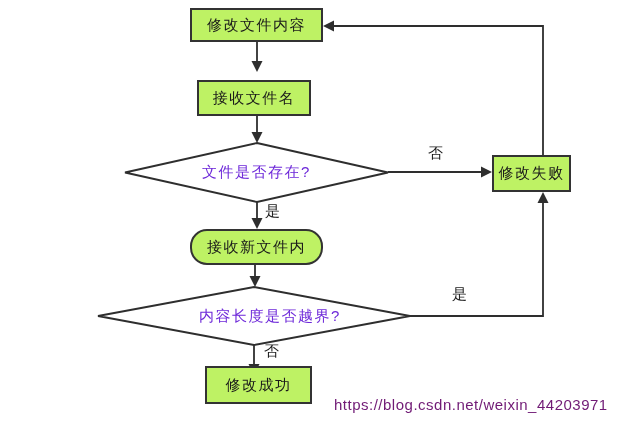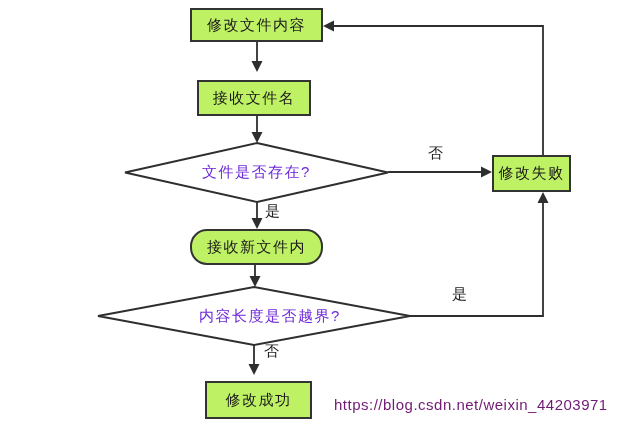--- a/index.html
+++ b/index.html
@@ -56,21 +56,21 @@
     top: 396px;
     font-size: 15px;
     color: #701a75;
     letter-spacing: 0.5px;
     white-space: nowrap;
   }
   
   #n-start    { left: 190px; top: 8px;   width: 133px; height: 34px; }
   #n-filename { left: 197px; top: 72px;  width: 114px; height: 36px; margin-top: 8px; }
   #n-newcont  { left: 190px; top: 229px; width: 133px; height: 36px; border-radius: 17px; }
-  #n-success  { left: 205px; top: 381px; width: 107px; height: 38px; }
+  #n-success  { left: 205px; top: 366px; width: 107px; height: 38px; }
   #n-fail     { left: 492px; top: 155px; width: 79px; height: 37px; }
   #t-exists   { left: 125px; top: 143px; width: 263px; height: 59px; }
   #t-overflow { left: 114px;  top: 287px; width: 312px; height: 58px; }
   #l-exists-no   { left: 428px; top: 144px; }
   #l-exists-yes  { left: 265px; top: 202px; }
   #l-overflow-yes{ left: 452px; top: 285px; }
   #l-overflow-no { left: 264px; top: 342px; }
 </style>
 </head>
 <body>

